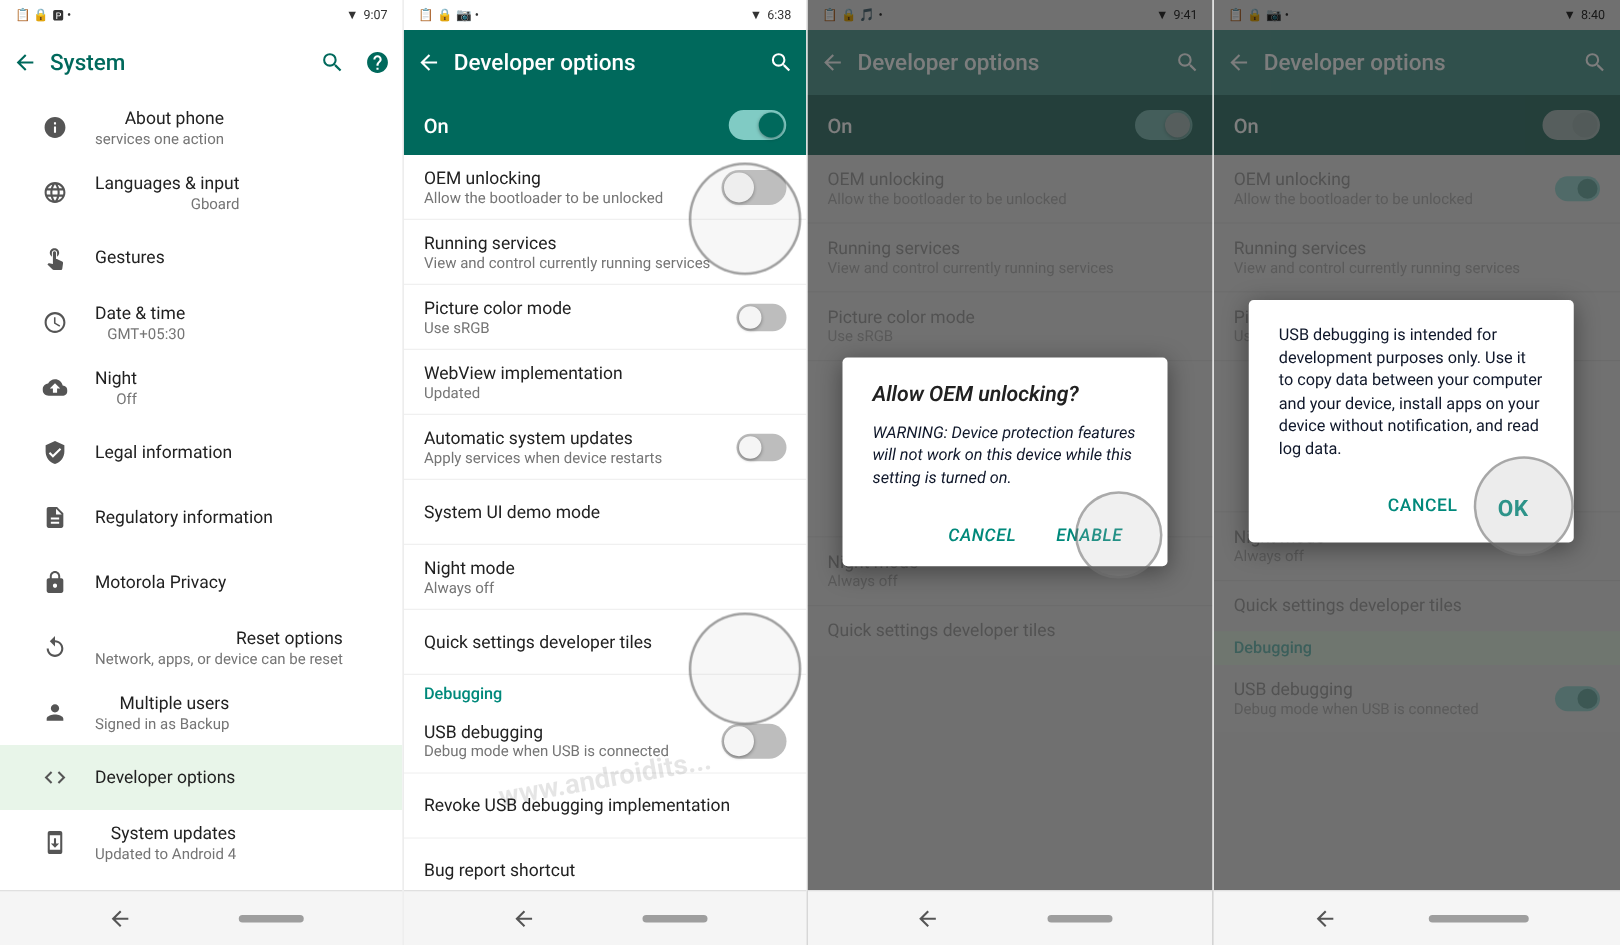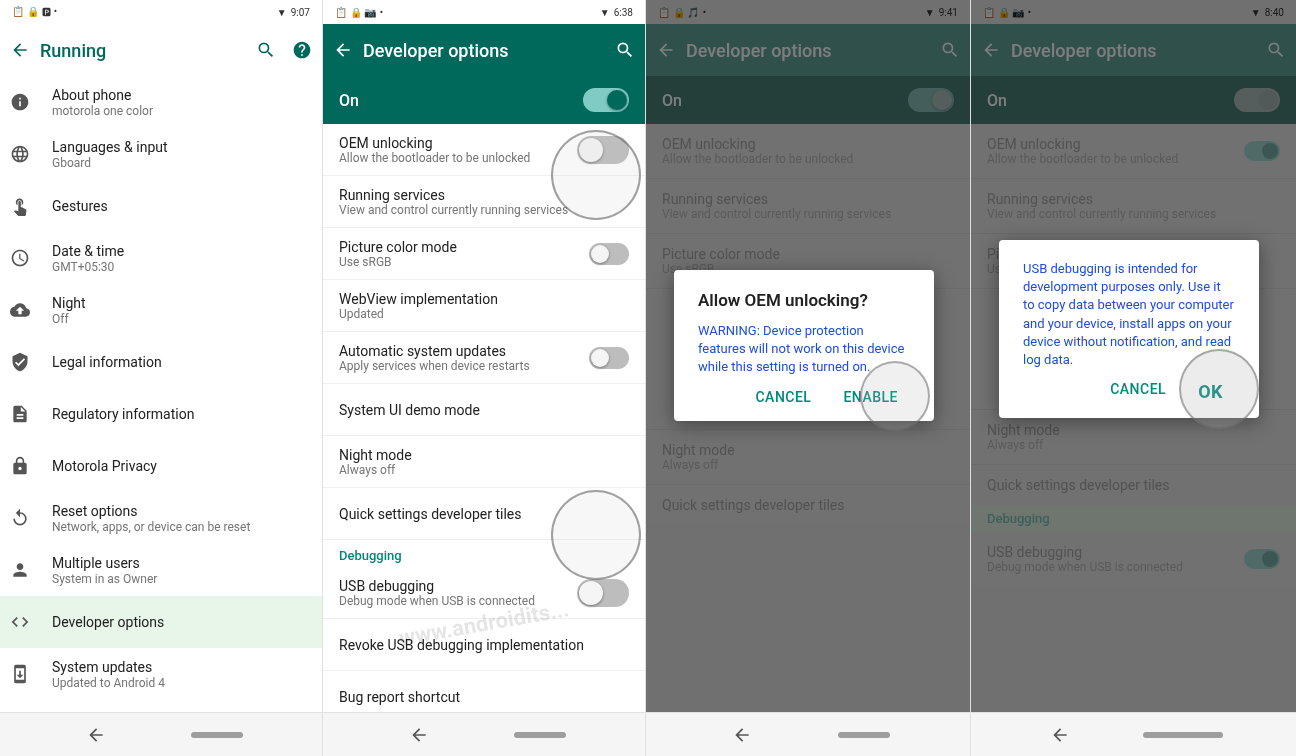--- a/index.html
+++ b/index.html
@@ -114,24 +114,25 @@
     
     .settings-list {
       flex: 1;
       overflow-y: auto;
       background: #fff;
     }
 
     .settings-item {
       display: flex;
       align-items: center;
-      padding: 10px 4px;
+      padding: 10px 28px;
       min-height: 52px;
       cursor: pointer;
       position: relative;
+      text-align: right;
     }
 
     .settings-item.active {
       background: #e8f5e9;
     }
 
     .settings-item .item-icon {
       width: 32px;
       height: 32px;
       display: flex;
@@ -320,23 +321,23 @@
 
     .dialog-title {
       font-size: 17px;
       font-weight: 600;
       color: #212121;
       margin-bottom: 12px;
     }
 
     .dialog-body {
       font-size: 13px;
-      color: #1d4ed8;
+      color: #0f172a;
       line-height: 1.4;
-      margin-bottom: 0;
+      margin-bottom: 16px;
     }
 
     .dialog-buttons {
       display: flex;
       justify-content: flex-end;
       gap: 8px;
       padding-top: 4px;
     }
 
     .dialog-btn {
@@ -391,21 +392,21 @@
       <span>9:07</span>
     </div>
   </div>
 
   <div class="top-bar">
     <div class="icon-btn">
       <svg width="20" height="20" viewBox="0 0 24 24" fill="#00695c">
           <path d="M20 11H7.83l5.59-5.59L12 4l-8 8 8 8 1.41-1.41L7.83 13H20v-2z"></path>
         </svg>
     </div>
-    <div class="top-bar-title">Running</div>
+    <div class="top-bar-title">System</div>
     <div class="top-bar-icons">
       <div class="icon-btn">
         <svg width="20" height="20" viewBox="0 0 24 24" fill="#00695c">
             <path d="M15.5 14h-.79l-.28-.27A6.471 6.471 0 0 0 16 9.5 6.5 6.5 0 1 0 9.5 16c1.61 0 3.09-.59 4.23-1.57l.27.28v.79l5 4.99L20.49 19l-4.99-5zm-6 0C7.01 14 5 11.99 5 9.5S7.01 5 9.5 5 14 7.01 14 9.5 11.99 14 9.5 14z"></path>
           </svg>
       </div>
       <div class="icon-btn">
         <svg width="20" height="20" viewBox="0 0 24 24" fill="#00695c">
             <path d="M12 2C6.48 2 2 6.48 2 12s4.48 10 10 10 10-4.48 10-10S17.52 2 12 2zm1 17h-2v-2h2v2zm2.07-7.75l-.9.92C13.45 12.9 13 13.5 13 15h-2v-.5c0-1.1.45-2.1 1.17-2.83l1.24-1.26c.37-.36.59-.86.59-1.41 0-1.1-.9-2-2-2s-2 .9-2 2H8c0-2.21 1.79-4 4-4s4 1.79 4 4c0 .88-.36 1.68-.93 2.25z"></path>
           </svg>
@@ -415,21 +416,21 @@
 
   <div class="settings-list">
     <div class="settings-item">
       <div class="item-icon">
         <svg width="20" height="20" viewBox="0 0 24 24" fill="#555">
             <path d="M12 2C6.48 2 2 6.48 2 12s4.48 10 10 10 10-4.48 10-10S17.52 2 12 2zm1 15h-2v-6h2v6zm0-8h-2V7h2v2z"></path>
           </svg>
       </div>
       <div class="item-text">
         <span class="item-title">About phone</span>
-        <span class="item-subtitle">motorola one color</span>
+        <span class="item-subtitle">services one action</span>
       </div>
     </div>
 
     <div class="settings-item">
       <div class="item-icon">
         <svg width="20" height="20" viewBox="0 0 24 24" fill="#555">
             <path d="M11.99 2C6.47 2 2 6.48 2 12s4.47 10 9.99 10C17.52 22 22 17.52 22 12S17.52 2 11.99 2zm6.93 6h-2.95c-.32-1.25-.78-2.45-1.38-3.56 1.84.63 3.37 1.91 4.33 3.56zM12 4.04c.83 1.2 1.48 2.53 1.91 3.96h-3.82c.43-1.43 1.08-2.76 1.91-3.96zM4.26 14C4.1 13.36 4 12.69 4 12s.1-1.36.26-2h3.38c-.08.66-.14 1.32-.14 2 0 .68.06 1.34.14 2H4.26zm.82 2h2.95c.32 1.25.78 2.45 1.38 3.56-1.84-.63-3.37-1.9-4.33-3.56zm2.95-8H5.08c.96-1.66 2.49-2.93 4.33-3.56C8.81 5.55 8.35 6.75 8.03 8zM12 19.96c-.83-1.2-1.48-2.53-1.91-3.96h3.82c-.43 1.43-1.08 2.76-1.91 3.96zM14.34 14H9.66c-.09-.66-.16-1.32-.16-2 0-.68.07-1.35.16-2h4.68c.09.65.16 1.32.16 2 0 .68-.07 1.34-.16 2zm.25 5.56c.6-1.11 1.06-2.31 1.38-3.56h2.95c-.96 1.65-2.49 2.93-4.33 3.56zM16.36 14c.08-.66.14-1.32.14-2 0-.68-.06-1.34-.14-2h3.38c.16.64.26 1.31.26 2s-.1 1.36-.26 2h-3.38z"></path>
           </svg>
       </div>
       <div class="item-text">
@@ -519,21 +520,21 @@
     </div>
 
     <div class="settings-item">
       <div class="item-icon">
         <svg width="20" height="20" viewBox="0 0 24 24" fill="#555">
             <path d="M12 12c2.21 0 4-1.79 4-4s-1.79-4-4-4-4 1.79-4 4 1.79 4 4 4zm0 2c-2.67 0-8 1.34-8 4v2h16v-2c0-2.66-5.33-4-8-4z"></path>
           </svg>
       </div>
       <div class="item-text">
         <span class="item-title">Multiple users</span>
-        <span class="item-subtitle">System in as Owner</span>
+        <span class="item-subtitle">Signed in as Backup</span>
       </div>
     </div>
 
     <div class="settings-item active">
       <div class="item-icon">
         <svg width="20" height="20" viewBox="0 0 24 24" fill="#555">
             <path d="M9.4 16.6L4.8 12l4.6-4.6L8 6l-6 6 6 6 1.4-1.4zm5.2 0l4.6-4.6-4.6-4.6L16 6l6 6-6 6-1.4-1.4z"></path>
           </svg>
       </div>
       <div class="item-text">
@@ -762,21 +763,21 @@
       <div style="font-size:14px;color:#555;">Night mode</div>
       <div style="font-size:12px;color:#777;">Always off</div>
     </div>
     <div style="padding:12px 16px;background:#d0d0d0;">
       <div style="font-size:14px;color:#555;">Quick settings developer tiles</div>
     </div>
   </div>
 
   <div class="dim-overlay"></div>
 
-  <div class="dialog" style="top:270px;left:28px;">
+  <div class="dialog" style="top:286px;left:28px;font-style:italic;">
     <div class="dialog-title">Allow OEM unlocking?</div>
     <div class="dialog-body">WARNING: Device protection features will not work on this device while this setting is turned on.</div>
     <div class="dialog-buttons">
       <div class="dialog-btn">Cancel</div>
       <div class="dialog-btn" style="position:relative;">
         <span>Enable</span>
         <div style="position:absolute;top:-20px;right:-20px;width:70px;height:70px;border-radius:50%;border:2px solid rgba(100,100,100,0.5);background:rgba(180,180,180,0.2);"></div>
       </div>
     </div>
   </div>

